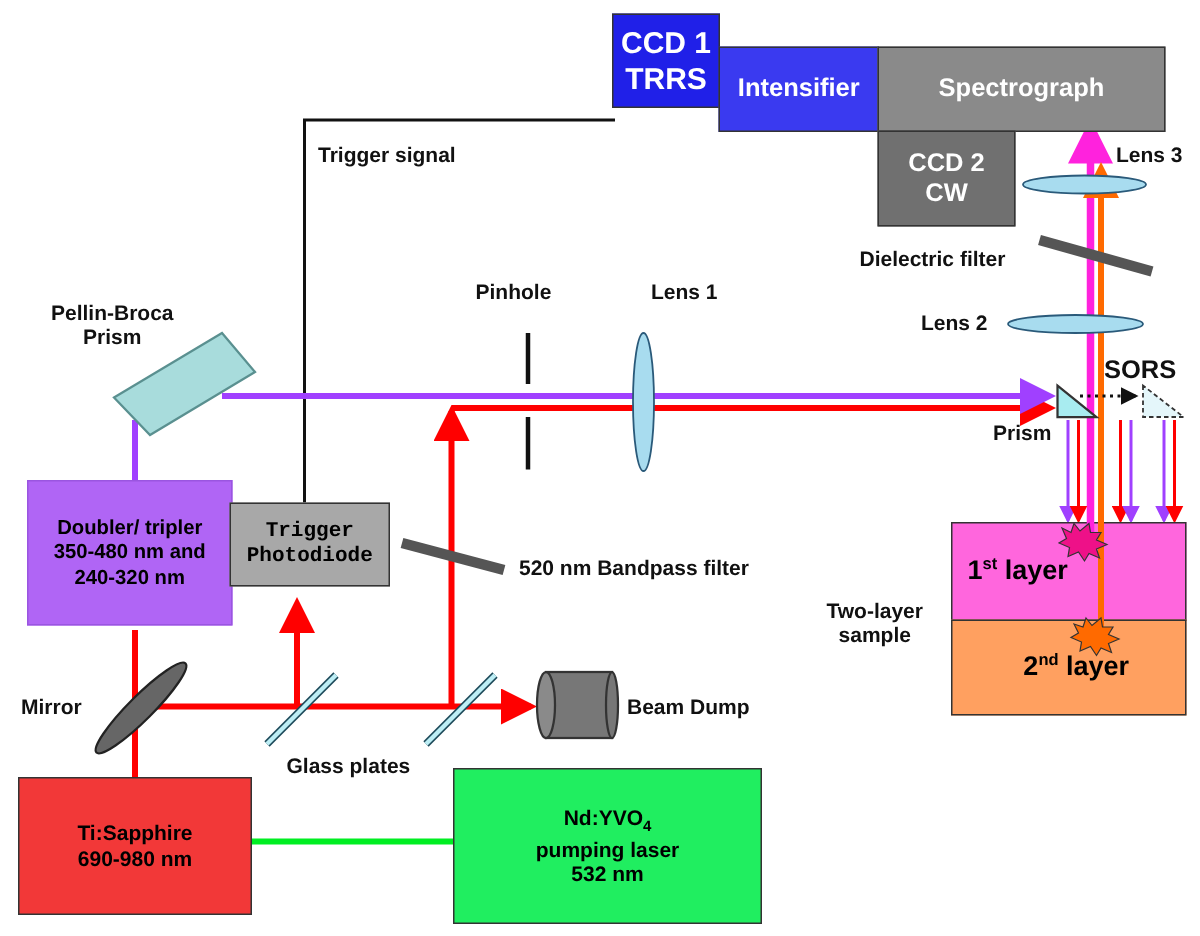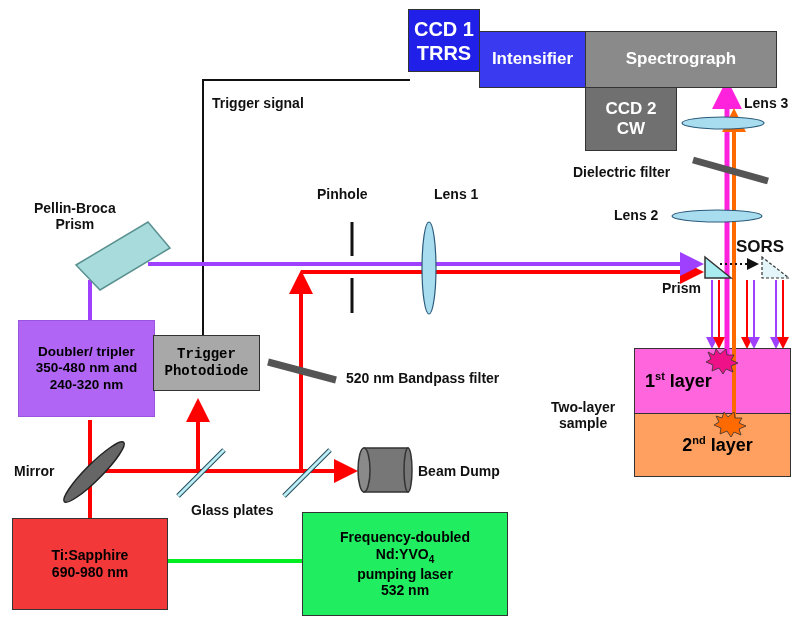--- a/index.html
+++ b/index.html
@@ -112,21 +112,20 @@
 <div class="box" style="left:153px;top:335px;width:107px;height:56px;background:#a8a8a8;font-size:14px;font-family:Liberation Mono, monospace;">
   <span>Trigger</span>
   <span>Photodiode</span>
 </div>
 
 <div class="box" style="left:12px;top:518px;width:156px;height:92px;background:#f23838;font-size:14px;">
   <span>Ti:Sapphire</span>
   <span>690-980 nm</span>
 </div>
 <div class="box" style="left:302px;top:512px;width:206px;height:104px;background:#20ee60;font-size:14px;">
-  <span>Frequency-doubled</span>
   <span><span>Nd:YVO</span><sub style="font-size:10px;">4</sub></span>
   <span>pumping laser</span>
   <span>532 nm</span>
 </div>
 
 <div class="box" style="left:634px;top:348px;width:157px;height:66px;background:#ff66dd;font-size:18px;align-items:flex-start;padding-left:10px;">
   <span><span>1</span><sup style="font-size:11px;">st</sup><span> layer</span></span>
 </div>
 <div class="box" style="left:634px;top:413px;width:157px;height:64px;background:#ffa060;font-size:18px;align-items:center;padding-left:10px;">
   <span><span>2</span><sup style="font-size:11px;">nd</sup><span> layer</span></span>

